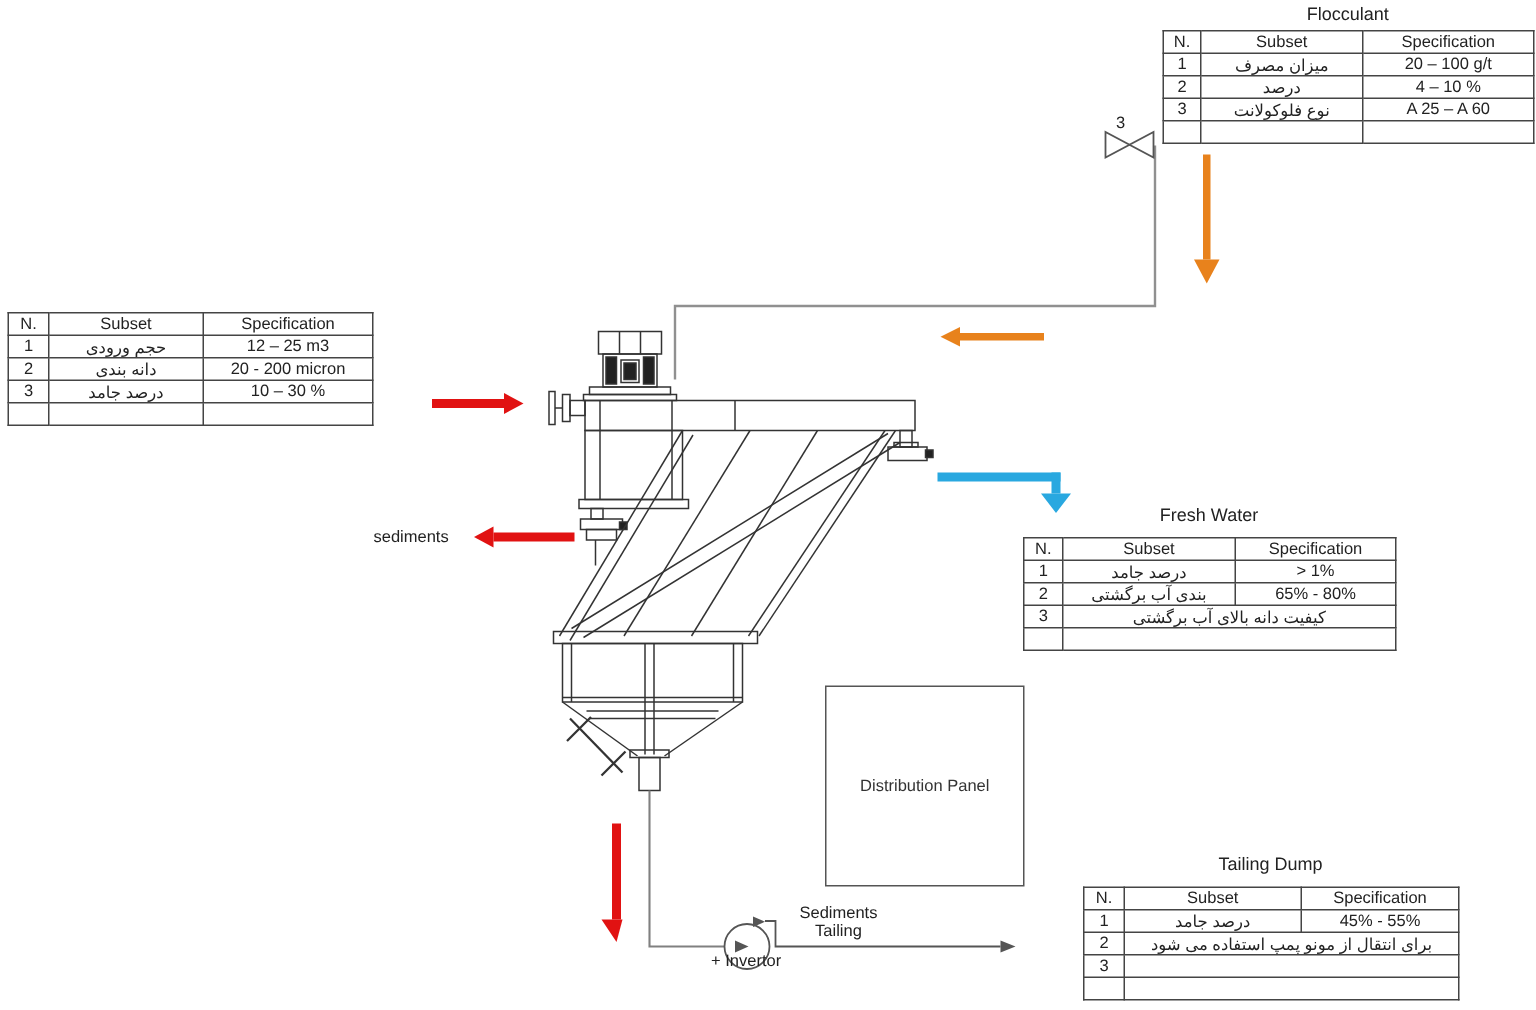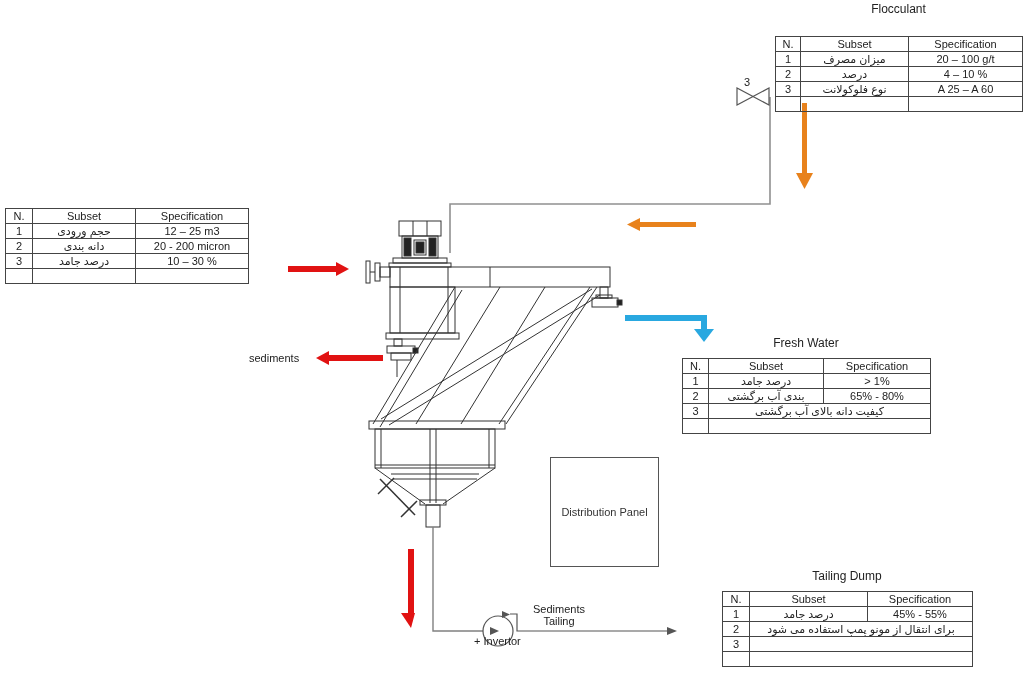--- a/index.html
+++ b/index.html
@@ -3,33 +3,33 @@
 <meta charset="utf-8">
 <style>
   html,body{margin:0;padding:0;background:#fff;}
   #canvas{
     position:relative;width:1024px;height:673px;background:#ffffff;
     font-family:"Liberation Sans", "DejaVu Sans", sans-serif;color:#222;overflow:hidden;
   }
   #drawing{position:absolute;left:0;top:0;}
   .tbl{position:absolute;}
   .tbl-title{text-align:center;font-size:12px;color:#222;margin-bottom:8px;}
-  .tbl-title.tight{margin-bottom:20px;}
+  .tbl-title.tight{margin-bottom:4px;}
   table.spec-table{border-collapse:collapse;table-layout:fixed;width:100%;}
   table.spec-table td, table.spec-table th{
     border:1px solid #444;height:14px;padding:0 2px;text-align:center;
     font-size:11px;font-weight:normal;color:#222;overflow:hidden;white-space:nowrap;
   }
   td.fa{font-size:10px;direction:rtl;}
   .lbl{position:absolute;font-size:11px;color:#222;white-space:nowrap;}
   .lbl-center{text-align:center;}
   #dist-panel{
     position:absolute;left:550px;top:457px;width:95px;height:96px;
     border:1px solid #555;display:flex;align-items:center;justify-content:center;
-    text-align:center;font-size:11px;color:#333;padding:6px;line-height:1.35;
+    text-align:center;font-size:11px;color:#333;padding:18px;line-height:1.35;
   }
 </style>
 </head>
 <body>
 
 <div id="canvas">
 
   <svg id="drawing" width="1024" height="673" viewBox="0 0 1024 673">
 
     <g stroke="#909090" stroke-width="1.6" fill="none">

